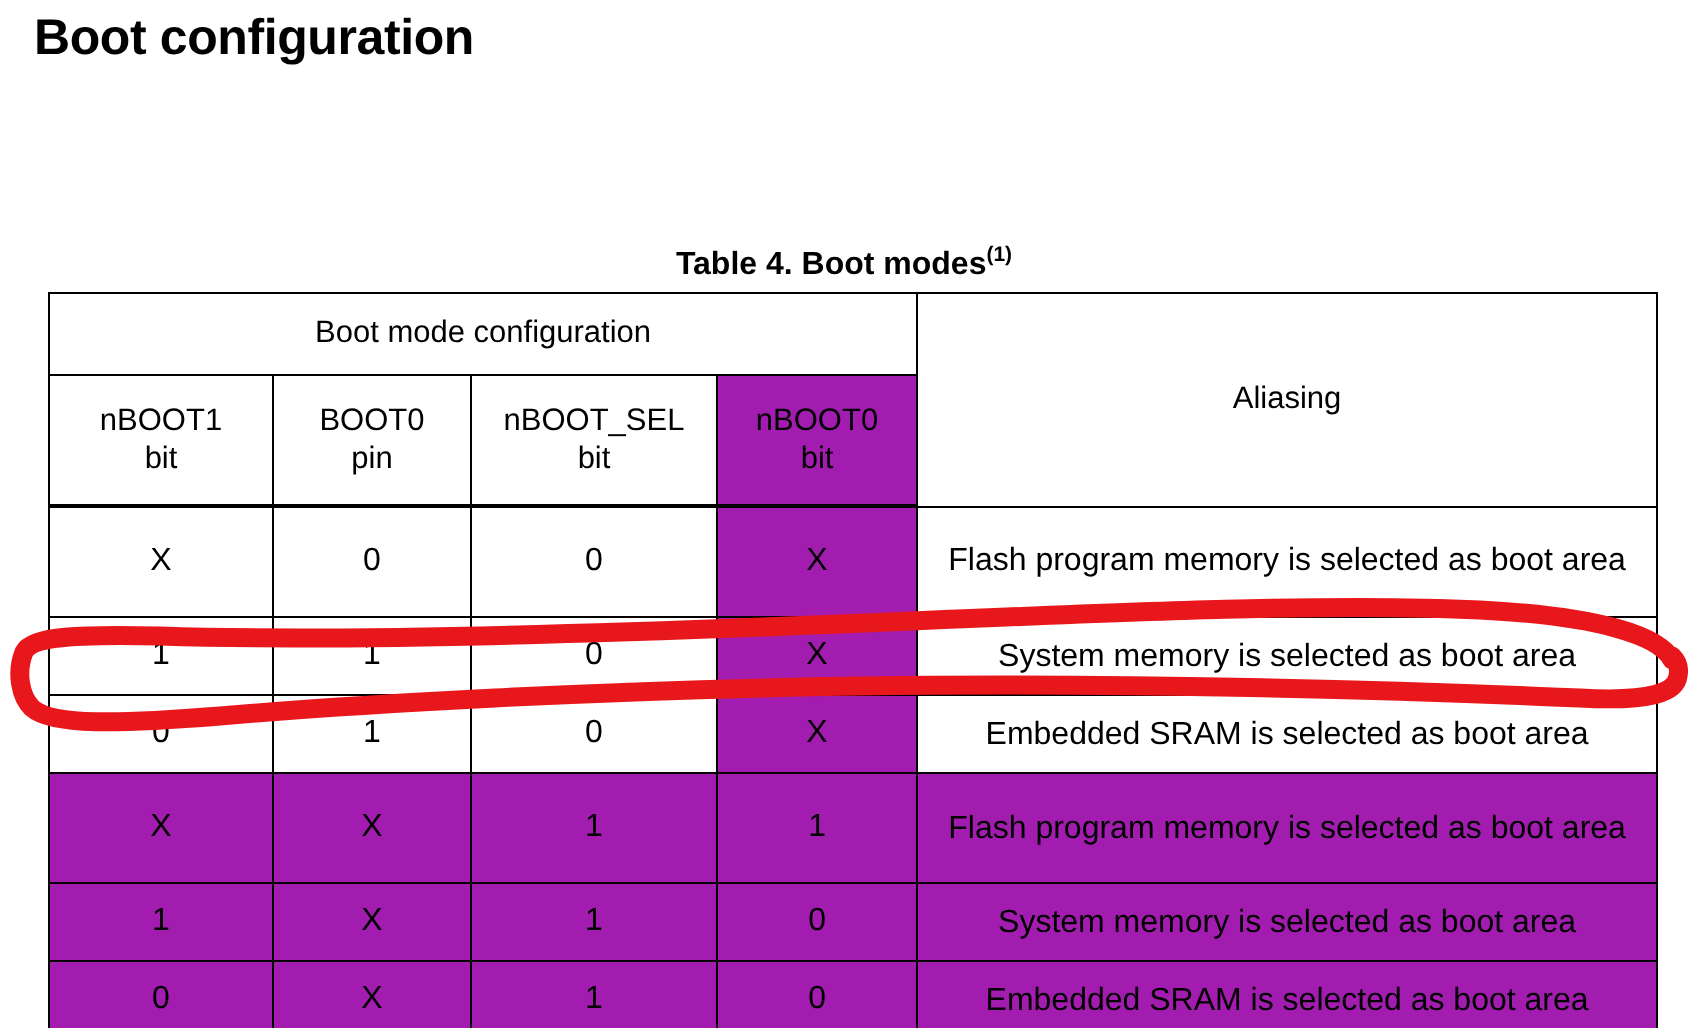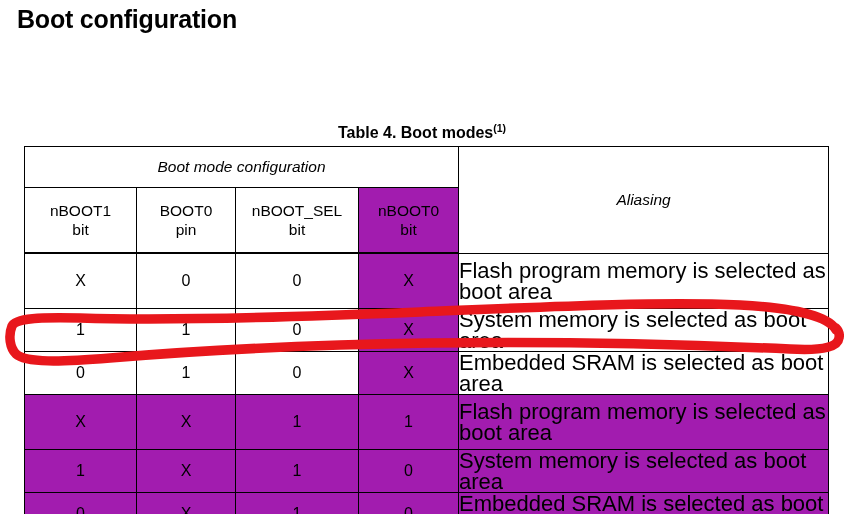--- a/index.html
+++ b/index.html
@@ -82,46 +82,45 @@
   .c2 { width: 99px; }
   .c3 { width: 123px; }
   .c4 { width: 100px; }
   .c5 { width: 370px; }
 
   th.grp {
     height: 40px;
     text-align: center;
     font-size: 15.5px;
     font-weight: bold;
-    font-style: italic;
   }
   th.sub {
     height: 64px;
     text-align: center;
     font-size: 15.5px;
     font-weight: bold;
     line-height: 19px;
   }
   th.alias {
     text-align: center;
     font-size: 15.5px;
     font-weight: bold;
   }
 
   tr.head-last th { border-bottom: 2.6px solid #000; }
-  th.alias { border-bottom: 1px solid #000; font-style: italic; }
+  th.alias { border-bottom: 1px solid #000; }
 
   td.val {
     text-align: center;
     font-size: 16px;
     height: 38px;
   }
   td.desc {
-    text-align: left;
-    font-size: 22px;
+    text-align: center;
+    font-size: 16px;
     line-height: 21px;
     padding: 3px 0 3px 7px;
     margin-top: 48px;
   }
   tr.tall td { height: 54px; }
 
   .shade { background: #a21caf; }
 
   
   .annot {

